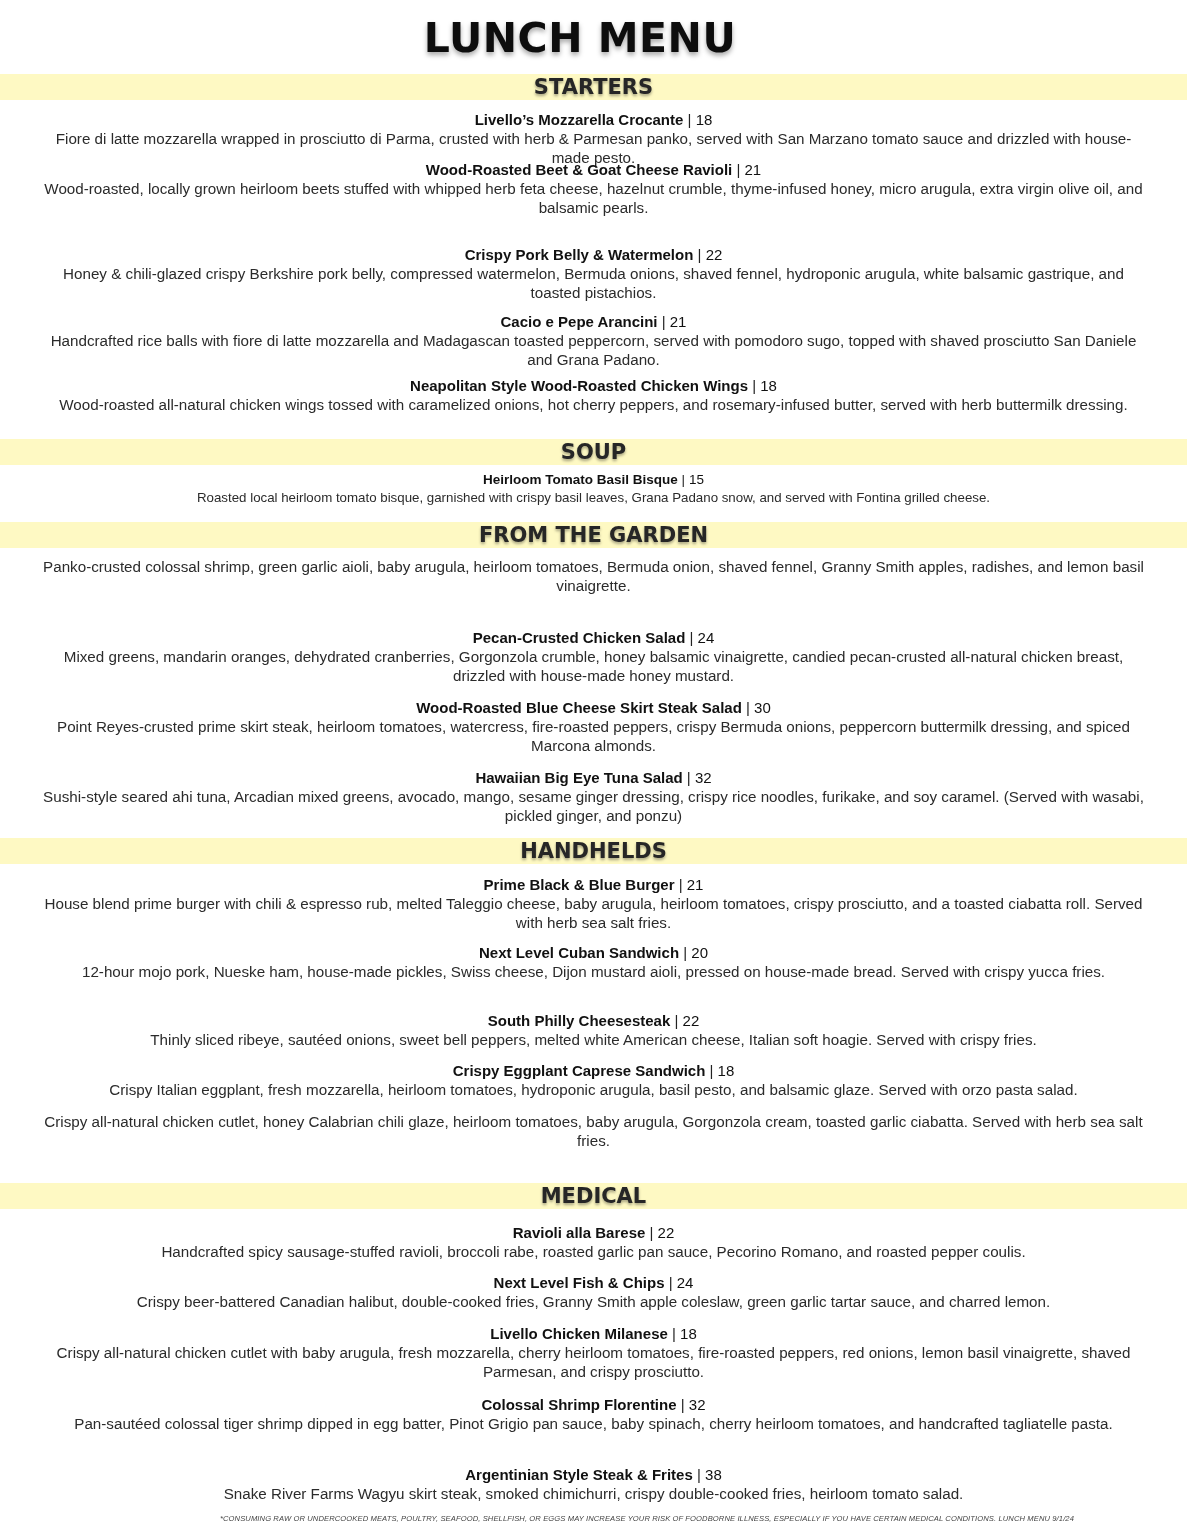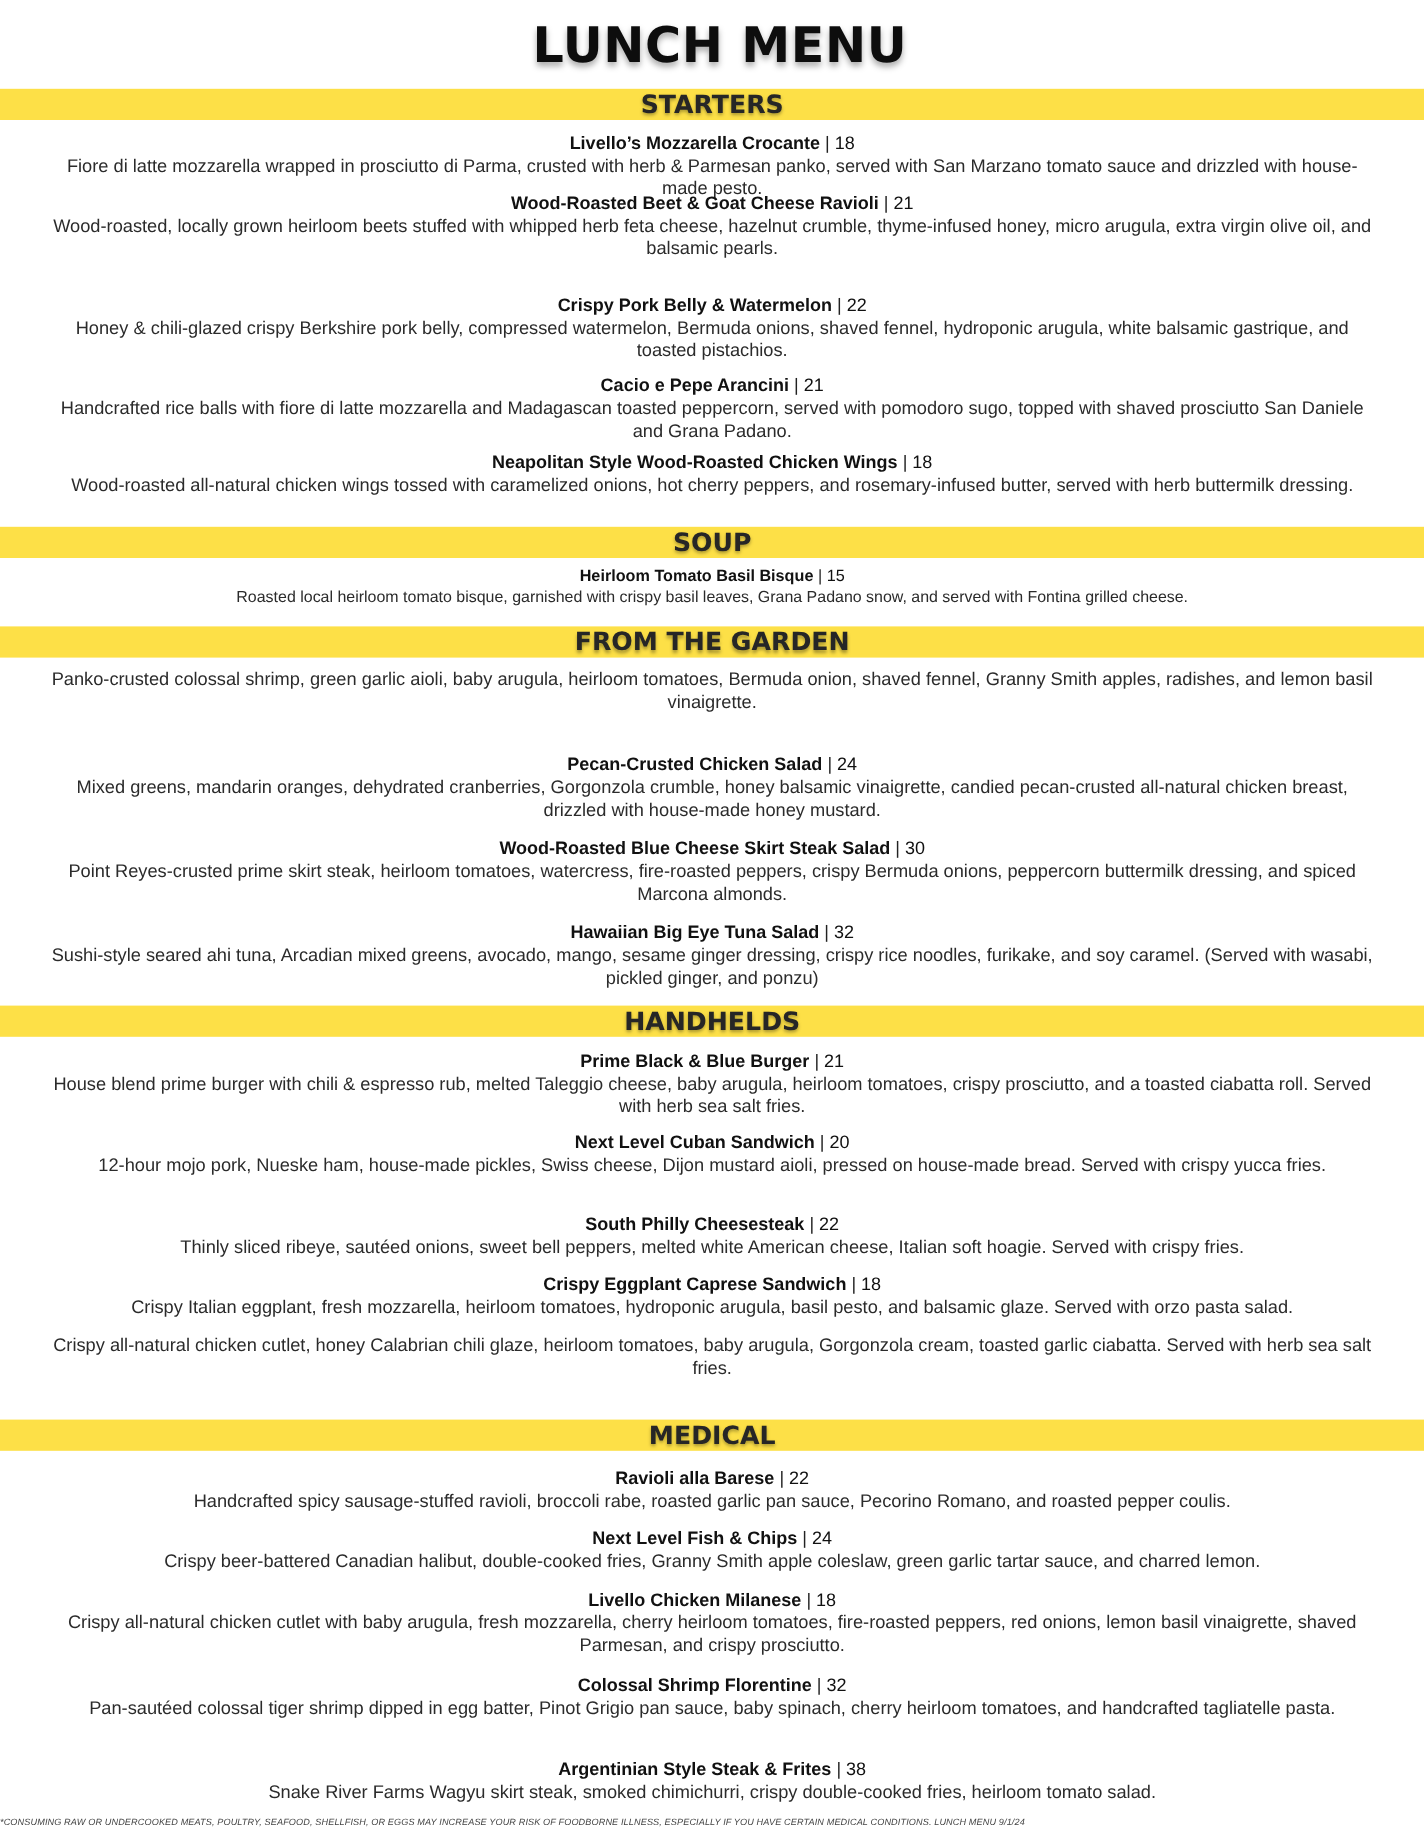--- a/index.html
+++ b/index.html
@@ -1,27 +1,27 @@
 <!DOCTYPE html>
 <html><head>
 <meta charset="utf-8">
 <style>
   html,body{margin:0;padding:0;background:#ffffff;}
   body{width:1187px;height:1536px;overflow:hidden;position:relative;font-family:"Liberation Sans",sans-serif;color:#1a1a1a;}
-  .title{position:absolute;left:0;width:1160px;top:12px;text-align:center;font-family:"DejaVu Sans",sans-serif;font-weight:bold;font-size:41px;letter-spacing:0.5px;color:#0d0d0d;text-shadow:0 3px 5px rgba(0,0,0,0.35);line-height:52px;padding-left:20px;}
-  .band{position:absolute;left:0;width:1187px;height:26px;background:#fde047;text-align:center;}
+  .title{position:absolute;left:0;width:1160px;top:12px;text-align:center;font-family:"DejaVu Sans",sans-serif;font-weight:bold;font-size:41px;letter-spacing:0.5px;color:#0d0d0d;text-shadow:0 3px 5px rgba(0,0,0,0.35);line-height:52px;}
+  .band{position:absolute;left:0;width:1187px;height:26px;background:#fef9c3;text-align:center;}
   .band span{display:inline-block;font-family:"DejaVu Sans",sans-serif;font-weight:bold;font-size:21px;line-height:26px;color:#262626;text-shadow:0 2px 3px rgba(0,0,0,0.35);}
   .item{position:absolute;left:0;width:1187px;text-align:center;}
   .item .name-line{font-size:15px;line-height:19px;color:#111;}
   .item .name{font-weight:bold;}
   .item .sep{font-weight:normal;color:#222;}
   .item .desc{font-size:15.2px;line-height:19px;color:#2b2b2b;padding:0 40px;}
   .item.small .name-line{font-size:13.5px;line-height:18px;}
   .item.small .desc{font-size:13.3px;line-height:18px;}
-  .disclaimer{position:absolute;left:0;width:1074px;top:1514px;text-align:left;font-style:italic;font-size:7.6px;color:#444;letter-spacing:0.1px;}
+  .disclaimer{position:absolute;left:0;width:1074px;top:1514px;text-align:right;font-style:italic;font-size:7.6px;color:#444;letter-spacing:0.1px;}
 </style>
 </head>
 <body>
 
 <div class="title">LUNCH MENU</div>
 
 <div class="band" style="top:74px"><span>STARTERS</span></div>
 
 <div class="item" style="top:110px">
   <div class="name-line"><span class="name">Livello’s Mozzarella Crocante</span> <span class="sep">|</span> <span>18</span></div>

